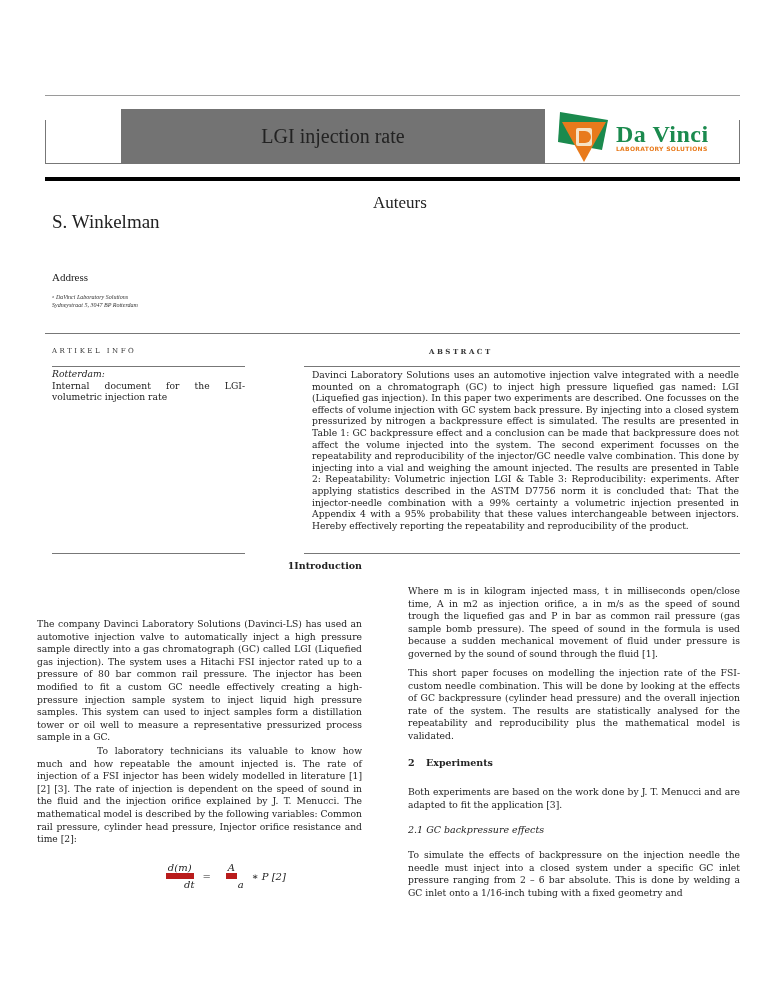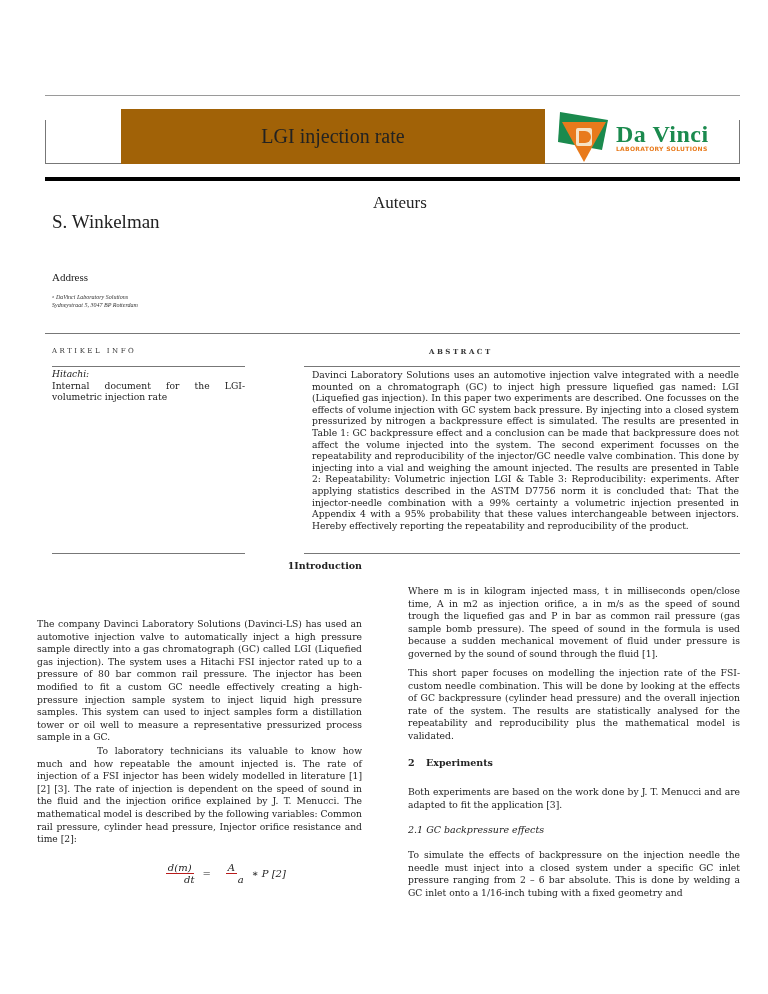--- a/index.html
+++ b/index.html
@@ -3,21 +3,21 @@
 <meta charset="utf-8">
 <style>
   html, body { margin: 0; padding: 0; background: #ffffff; }
   body { width: 768px; height: 994px; position: relative; overflow: hidden;
          font-family: "DejaVu Serif", serif; color: #222; }
   .abs { position: absolute; }
 
   .top-rule { left: 45px; top: 95px; width: 695px; height: 1px; background: #9a9a9a; }
   .hdr-left { left: 45px; top: 120px; width: 75px; height: 43px;
               border-left: 1px solid #777; border-bottom: 1px solid #777; border-right: 1px solid #777; }
-  .hdr-title-box { left: 121px; top: 109px; width: 424px; height: 55px; background: #a16207;
+  .hdr-title-box { left: 121px; top: 109px; width: 424px; height: 55px; background: #737373;
                    display: flex; align-items: center; justify-content: center; }
   .hdr-title { font-family: "Liberation Serif", serif; font-size: 20px; color: #222; }
   .hdr-logo-box { left: 545px; top: 120px; width: 194px; height: 43px;
                   border-right: 1px solid #777; border-bottom: 1px solid #777; }
   .thick-rule { left: 45px; top: 177px; width: 695px; height: 4px; background: #000; }
 
   .logo-tri { left: 556px; top: 110px; width: 54px; height: 52px; }
   .logo-text { left: 616px; top: 124px; }
   .logo-name { font-family: Liberation Serif, serif; font-weight: bold; font-size: 24px; color: #1b8a4e; letter-spacing: 0.5px; line-height: 20px; }
   .logo-sub { font-family: "DejaVu Sans", sans-serif; font-weight: bold; font-size: 6px; color: #e87a1c; letter-spacing: 0.3px; margin-top: 1px; }
@@ -44,21 +44,21 @@
   .col-left { left: 37px; width: 325px; }
   .col-right { left: 408px; width: 332px; }
   .para { font-size: 9.2px; line-height: 12.6px; text-align: justify; }
   .heading { font-size: 9.5px; font-weight: bold; }
   .heading .num { display: inline-block; width: 18px; }
   .subheading { font-size: 9.5px; font-style: italic; }
   .indent { text-indent: 60px; }
 
   .formula { left: 160px; top: 862px; font-family: "DejaVu Serif", serif; font-style: italic; font-size: 10px; display: flex; align-items: center; }
   .frac { display: inline-flex; flex-direction: column; align-items: center; margin: 0 3px; }
-  .frac .n { border-bottom: 1px solid #b91c1c; padding: 0 2px; }
+  .frac .n { border-bottom: 6px solid #b91c1c; padding: 0 2px; }
   .frac .d { padding: 0 2px; margin-left: 19px; }
 </style>
 </head>
 <body>
 
 <div class="abs top-rule"></div>
 <div class="abs hdr-left"></div>
 <div class="abs hdr-title-box">
   <span class="hdr-title">LGI injection rate</span>
 </div>
@@ -85,21 +85,21 @@
   <div>Sydneystraat 5, 3047 BP Rotterdam</div>
 </div>
 
 <div class="abs mid-rule"></div>
 <div class="abs sec-label artikel-label">ARTIKEL INFO</div>
 <div class="abs sec-label abstract-label">ABSTRACT</div>
 <div class="abs kw-rule-top"></div>
 <div class="abs abs-rule-top"></div>
 
 <div class="abs keywords">
-  <div class="kw-title">Hitachi:</div>
+  <div class="kw-title">Rotterdam:</div>
   <div class="justify">Internal document for the LGI-volumetric injection rate</div>
 </div>
 
 <div class="abs abstract-text justify">Davinci Laboratory Solutions uses an automotive injection valve integrated with a needle mounted on a chromatograph (GC) to inject high pressure liquefied gas named: LGI (Liquefied gas injection). In this paper two experiments are described. One focusses on the effects of volume injection with GC system back pressure. By injecting into a closed system pressurized by nitrogen a backpressure effect is simulated. The results are presented in Table 1: GC backpressure effect and a conclusion can be made that backpressure does not affect the volume injected into the system. The second experiment focusses on the repeatability and reproducibility of the injector/GC needle valve combination. This done by injecting into a vial and weighing the amount injected. The results are presented in Table 2: Repeatability: Volumetric injection LGI &amp; Table 3: Reproducibility: experiments. After applying statistics described in the ASTM D7756 norm it is concluded that: That the injector-needle combination with a 99% certainty a volumetric injection presented in Appendix 4 with a 95% probability that these values interchangeable between injectors. Hereby effectively reporting the repeatability and reproducibility of the product.</div>
 
 <div class="abs kw-rule-bot"></div>
 <div class="abs abs-rule-bot"></div>
 
 <div class="abs col-left heading" style="top:560px;text-align:right;">
   <span class="num">1</span><span>Introduction</span>

